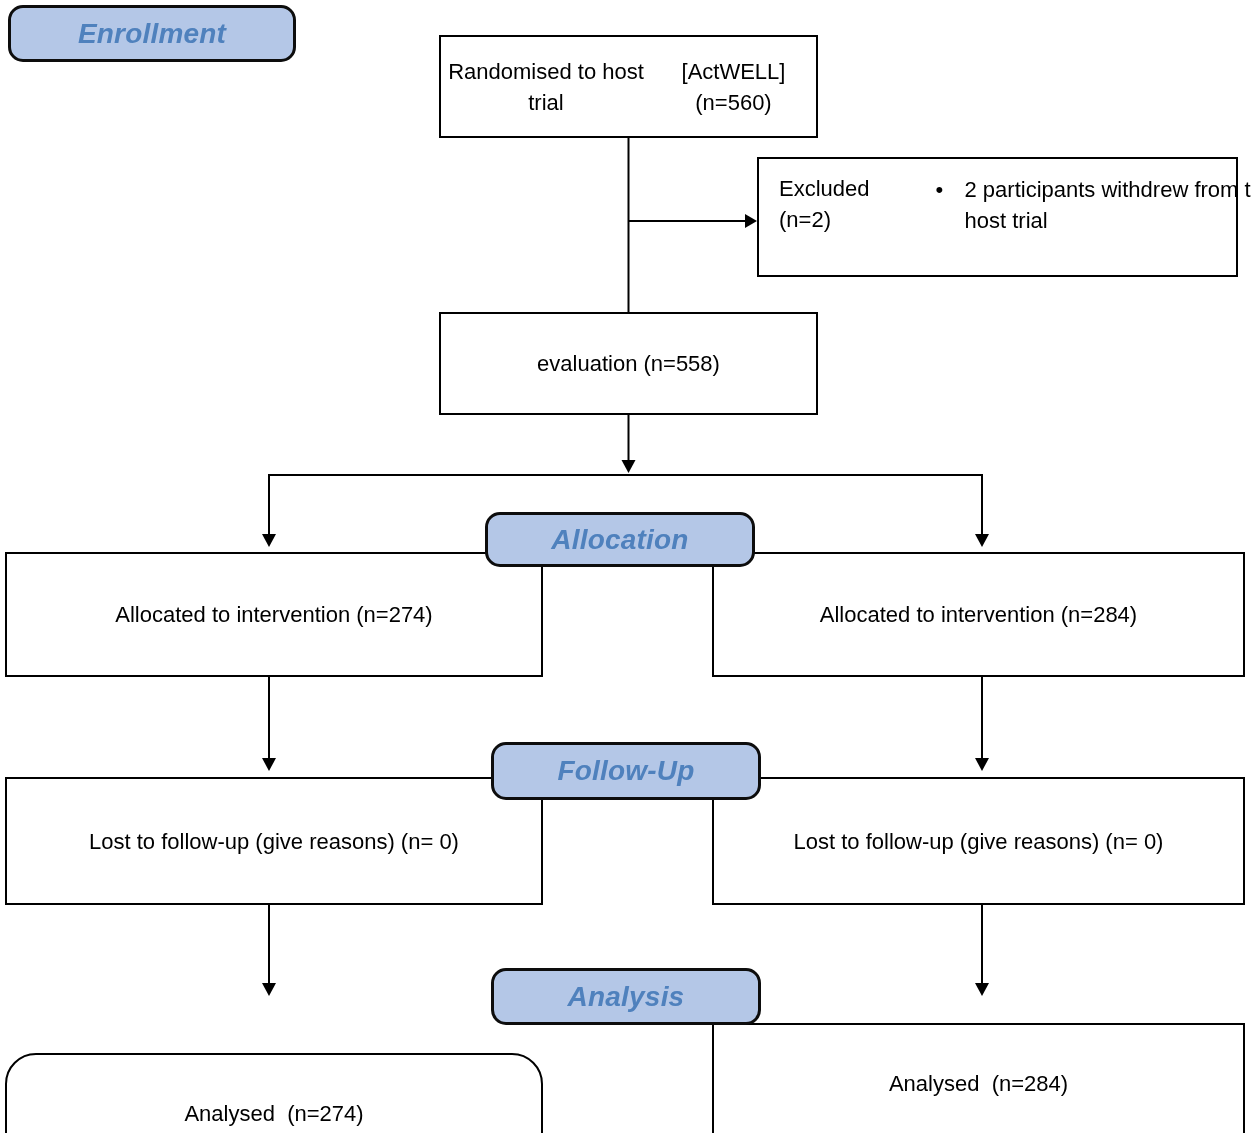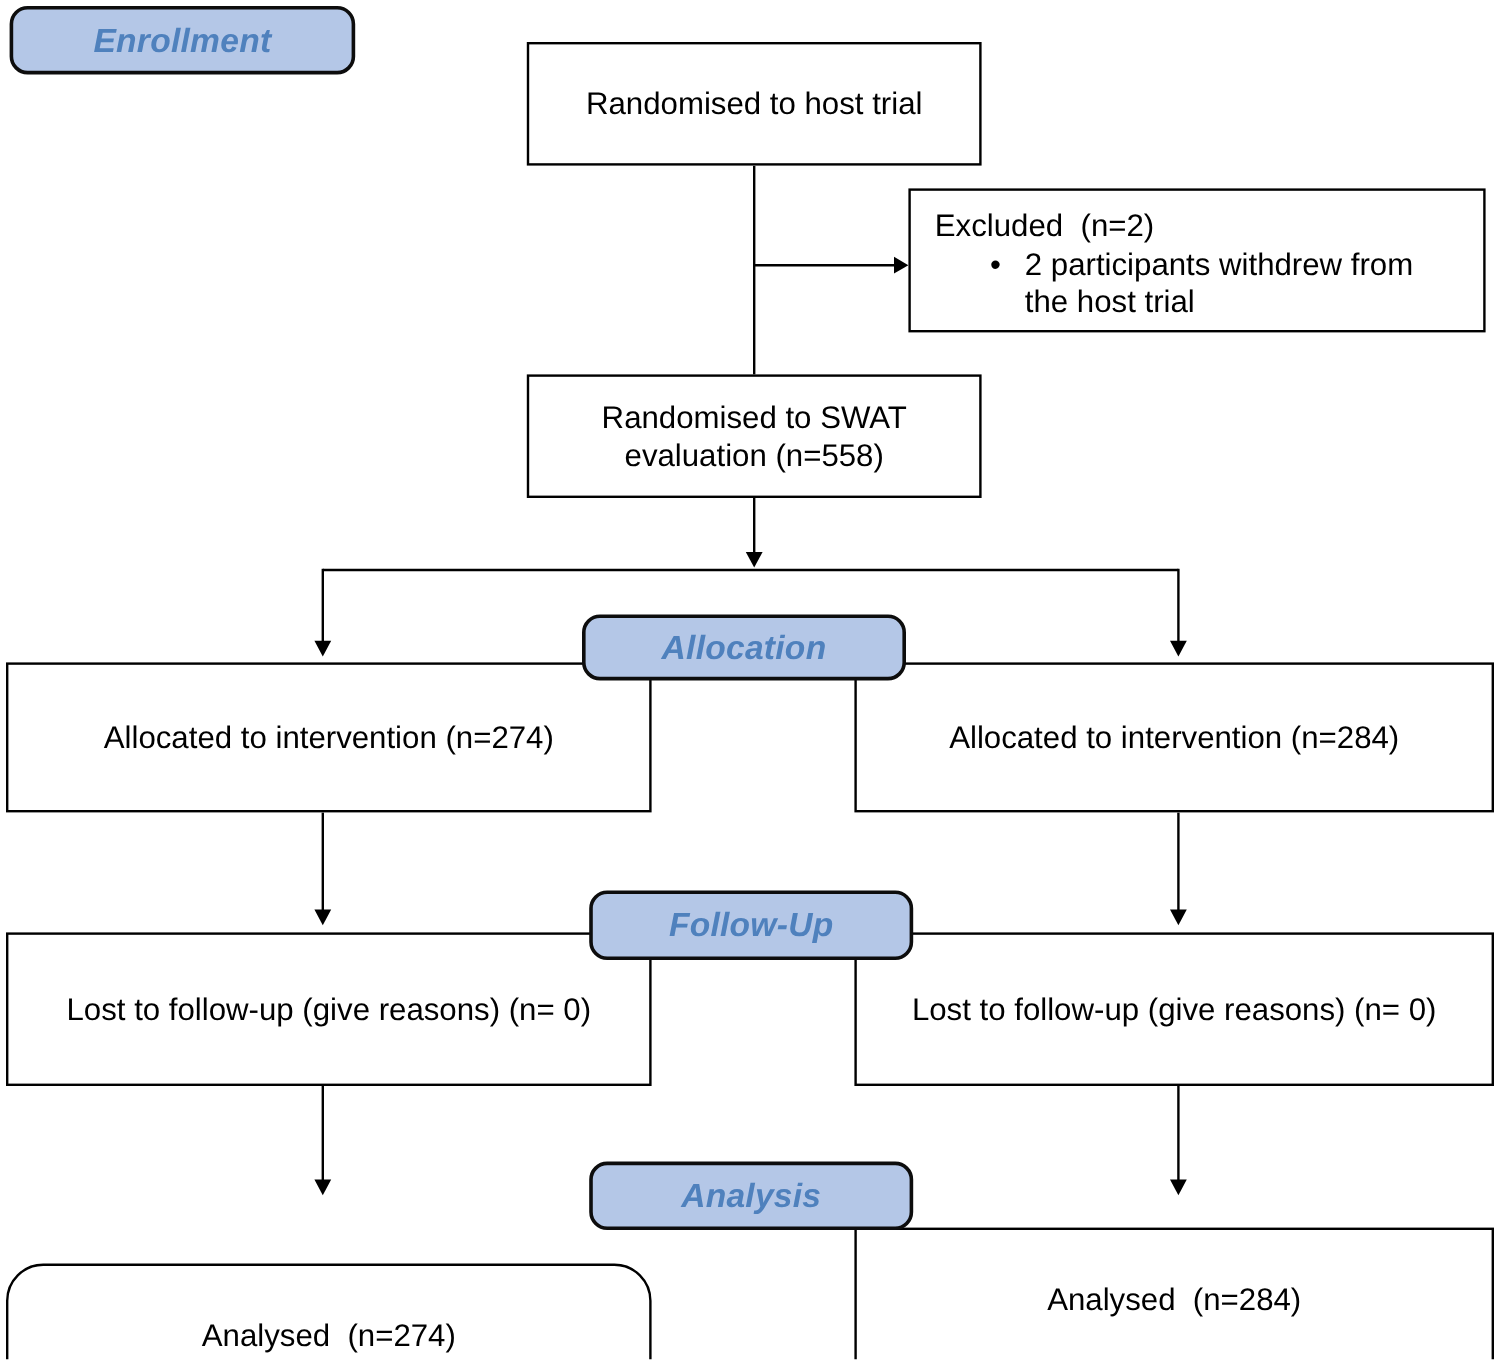--- a/index.html
+++ b/index.html
@@ -22,24 +22,23 @@
     position: absolute;
     left: 0; top: 0;
     z-index: 0;
   }
   .pbox {
     position: absolute;
     background: #ffffff;
     border: 2px solid var(--box-border);
     z-index: 1;
     display: flex;
-    flex-direction: column;
     align-items: center;
     justify-content: center;
-    font-size: 26px;
+    font-size: 22px;
     line-height: 31px;
     text-align: center;
   }
   .pbox .line { white-space: pre-wrap; }
   .stage {
     position: absolute;
     background: var(--stage-fill);
     border: 3px solid #0d0d0d;
     border-radius: 15px;
     z-index: 2;
@@ -112,32 +111,32 @@
 
       <line x1="269" y1="905" x2="269" y2="984"></line>
       <polygon points="262,983 276,983 269,996" stroke="none"></polygon>
       <line x1="982" y1="905" x2="982" y2="984"></line>
       <polygon points="975,983 989,983 982,996" stroke="none"></polygon>
     </g>
   </svg>
 
   <div class="pbox box-host">
     <span class="line">Randomised to host trial</span>
+    <span class="line">[ActWELL] (n=560)</span>
   </div>
 
   <div class="pbox box-excluded">
     <span class="excluded-title">Excluded  (n=2)</span>
     <div class="bullet-row">
       <span class="bullet-glyph">•</span>
       <span class="bullet-text">2 participants withdrew from the host trial</span>
     </div>
   </div>
 
   <div class="pbox box-swat">
-    <span class="line">Randomised to SWAT</span>
     <span class="line">evaluation (n=558)</span>
   </div>
 
   <div class="pbox box-alloc-l">
     <span class="line">Allocated to intervention (n=274)</span>
   </div>
   <div class="pbox box-alloc-r">
     <span class="line">Allocated to intervention (n=284)</span>
   </div>
 

